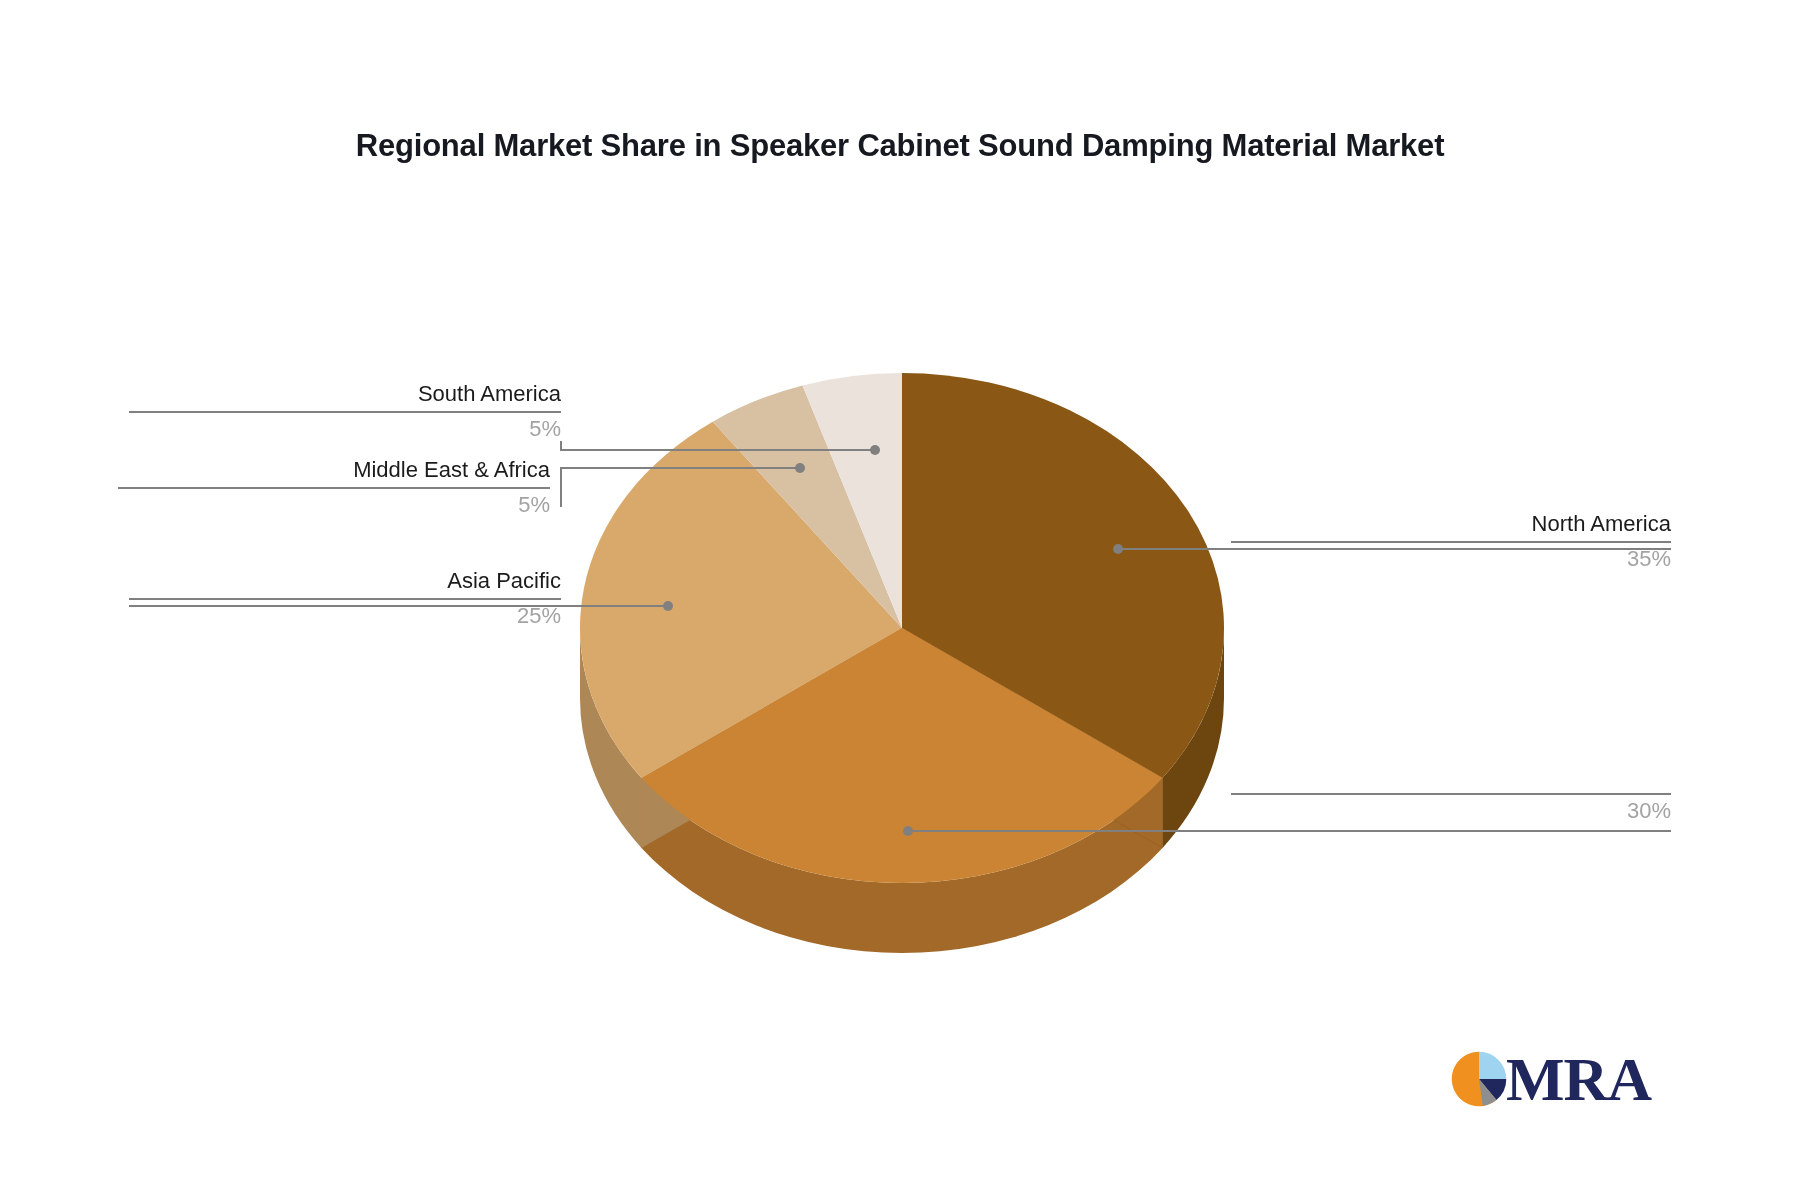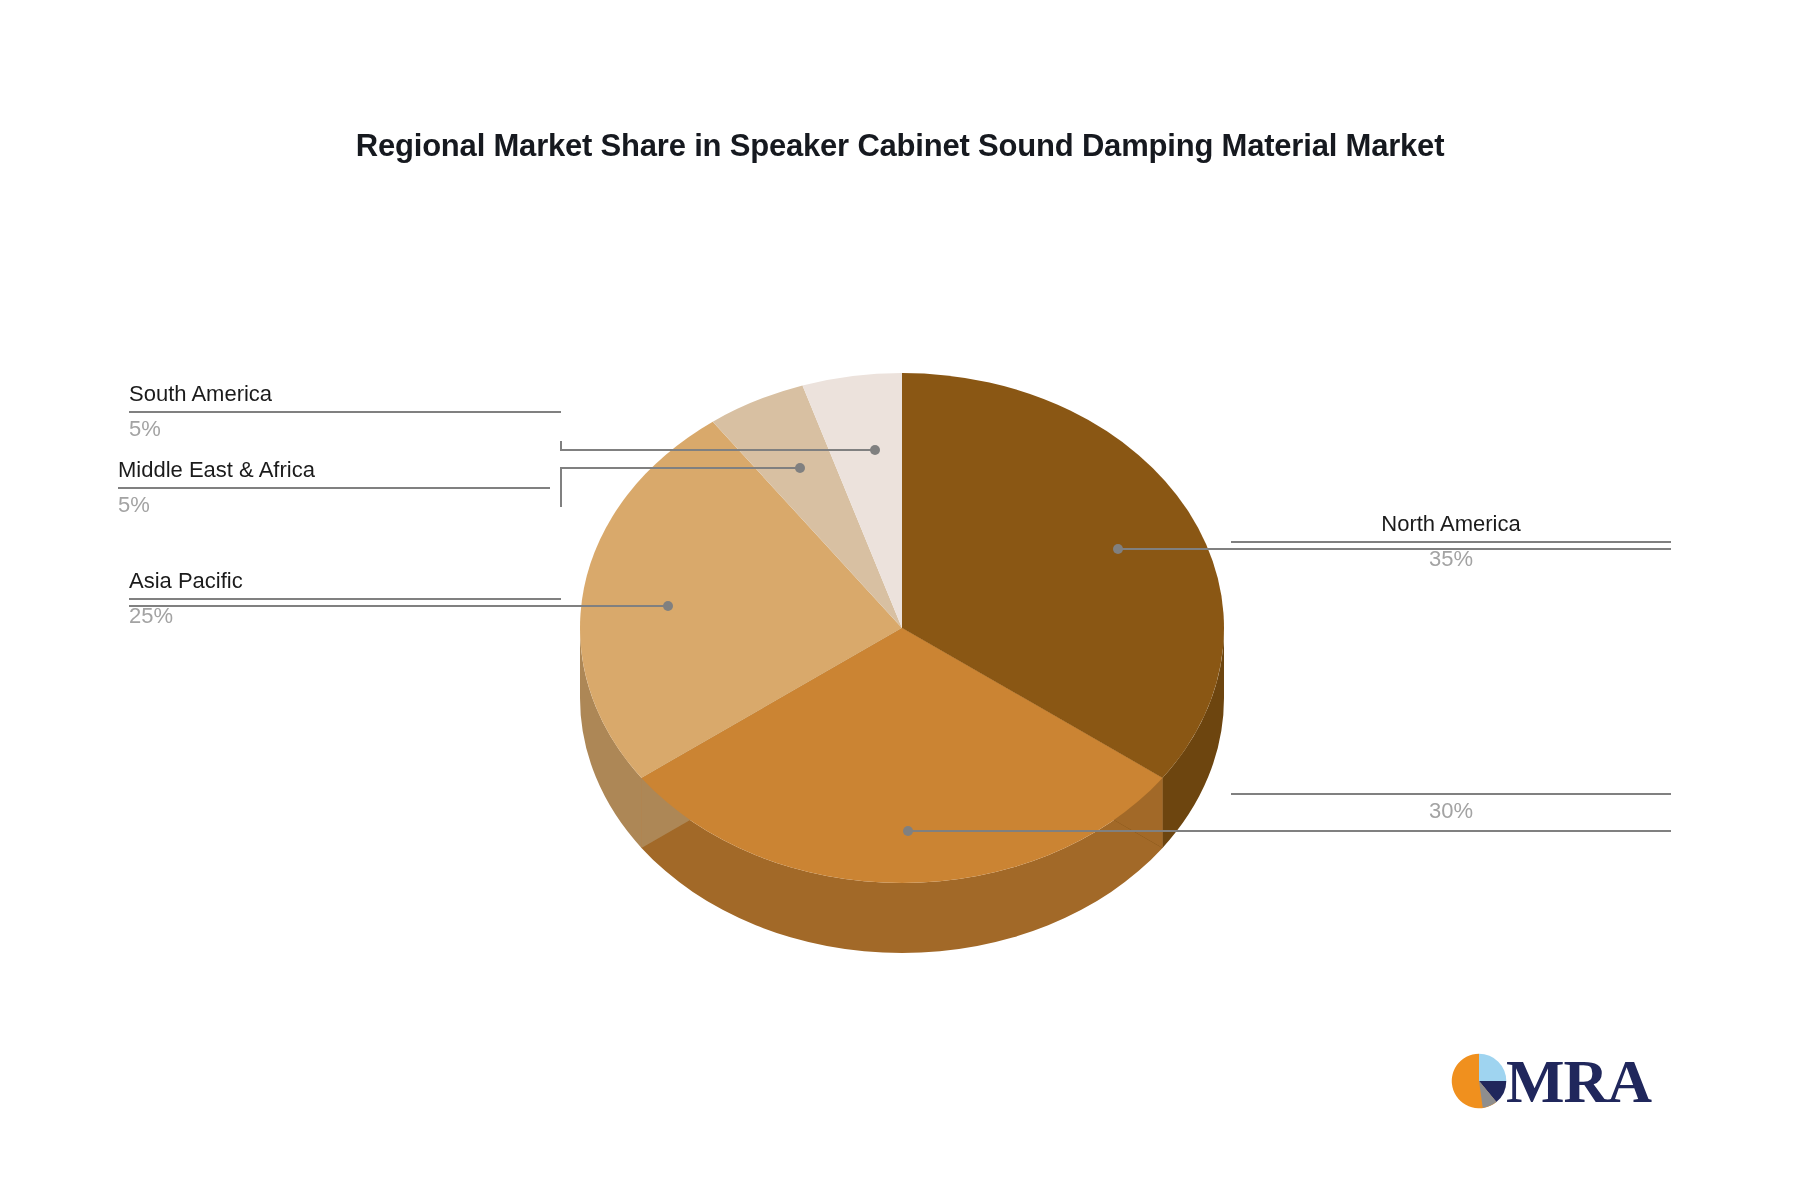--- a/index.html
+++ b/index.html
@@ -71,34 +71,33 @@
     height: 0;
     border-top: 2px solid #808080;
     margin: 2px 0 1px 0;
   }
   .callout .cl-value {
     font-size: 22px;
     color: #a3a3a3;
     line-height: 30px;
   }
   .callout.left  .cl-name,
-  .callout.left  .cl-value { text-align: left; }
+  .callout.left  .cl-value { text-align: right; }
   .callout.right .cl-name,
-  .callout.right .cl-value { text-align: center; }
+  .callout.right .cl-value { text-align: right; }
 
   
   #logo {
     position: absolute;
     left: 1448px;
     top: 1030px;
     width: 200px;
     height: 80px;
     display: flex;
-    align-items: flex-start;
-    margin-top: 20px;
+    align-items: flex-end;
   }
   #logo-mark { width: 62px; height: 62px; flex: 0 0 62px; }
   #logo-text {
     font-family: "Liberation Serif", serif;
     font-size: 62px;
     font-weight: bold;
     color: #20275c;
     letter-spacing: -1px;
     margin-left: -4px;
     line-height: 62px;

